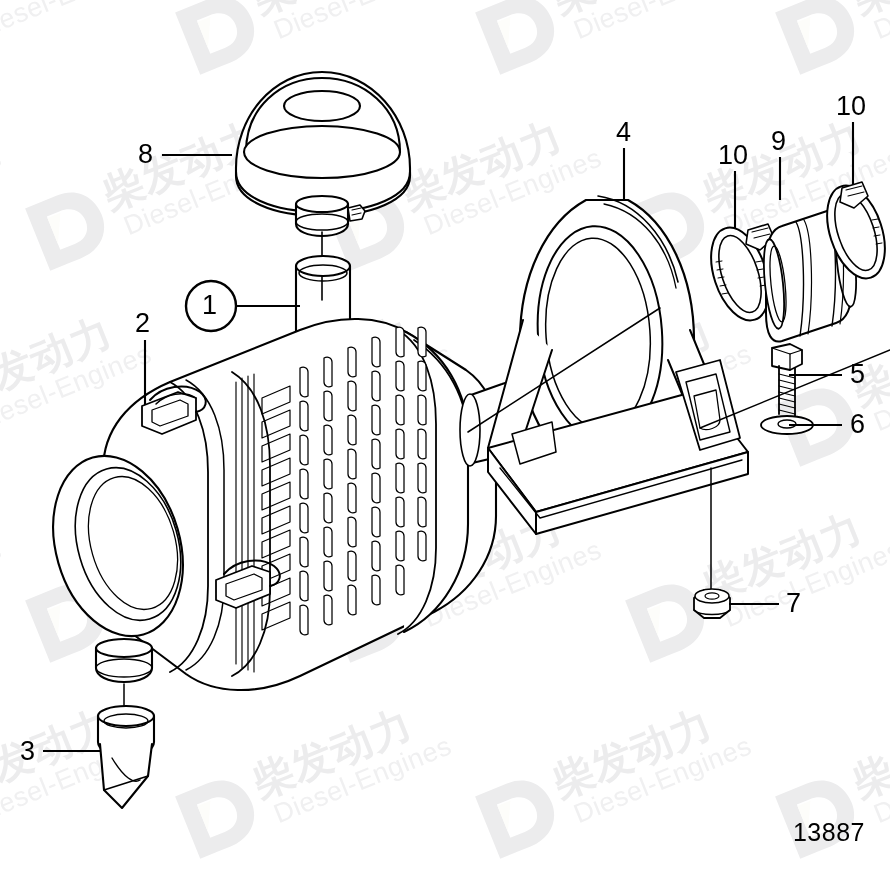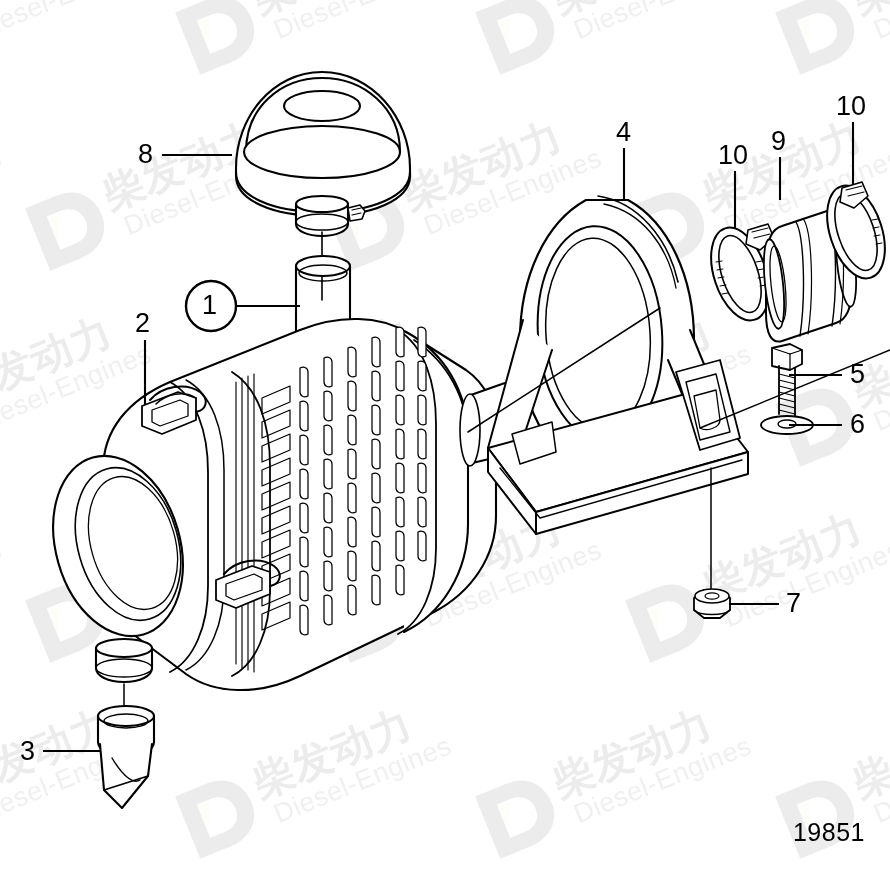--- a/index.html
+++ b/index.html
@@ -590,15 +590,15 @@
     <span class="callout" style="left:616px;top:119px;">4</span>
     <span class="callout" style="left:850px;top:361px;">5</span>
     <span class="callout" style="left:850px;top:411px;">6</span>
     <span class="callout" style="left:786px;top:590px;">7</span>
     <span class="callout" style="left:138px;top:141px;">8</span>
     <span class="callout" style="left:771px;top:128px;">9</span>
     <span class="callout" style="left:718px;top:142px;">10</span>
     <span class="callout" style="left:836px;top:93px;">10</span>
   </div>
 
-  <div id="drawing-number">19851</div>
+  <div id="drawing-number">13887</div>
 
 </div>
 
 </body></html>

